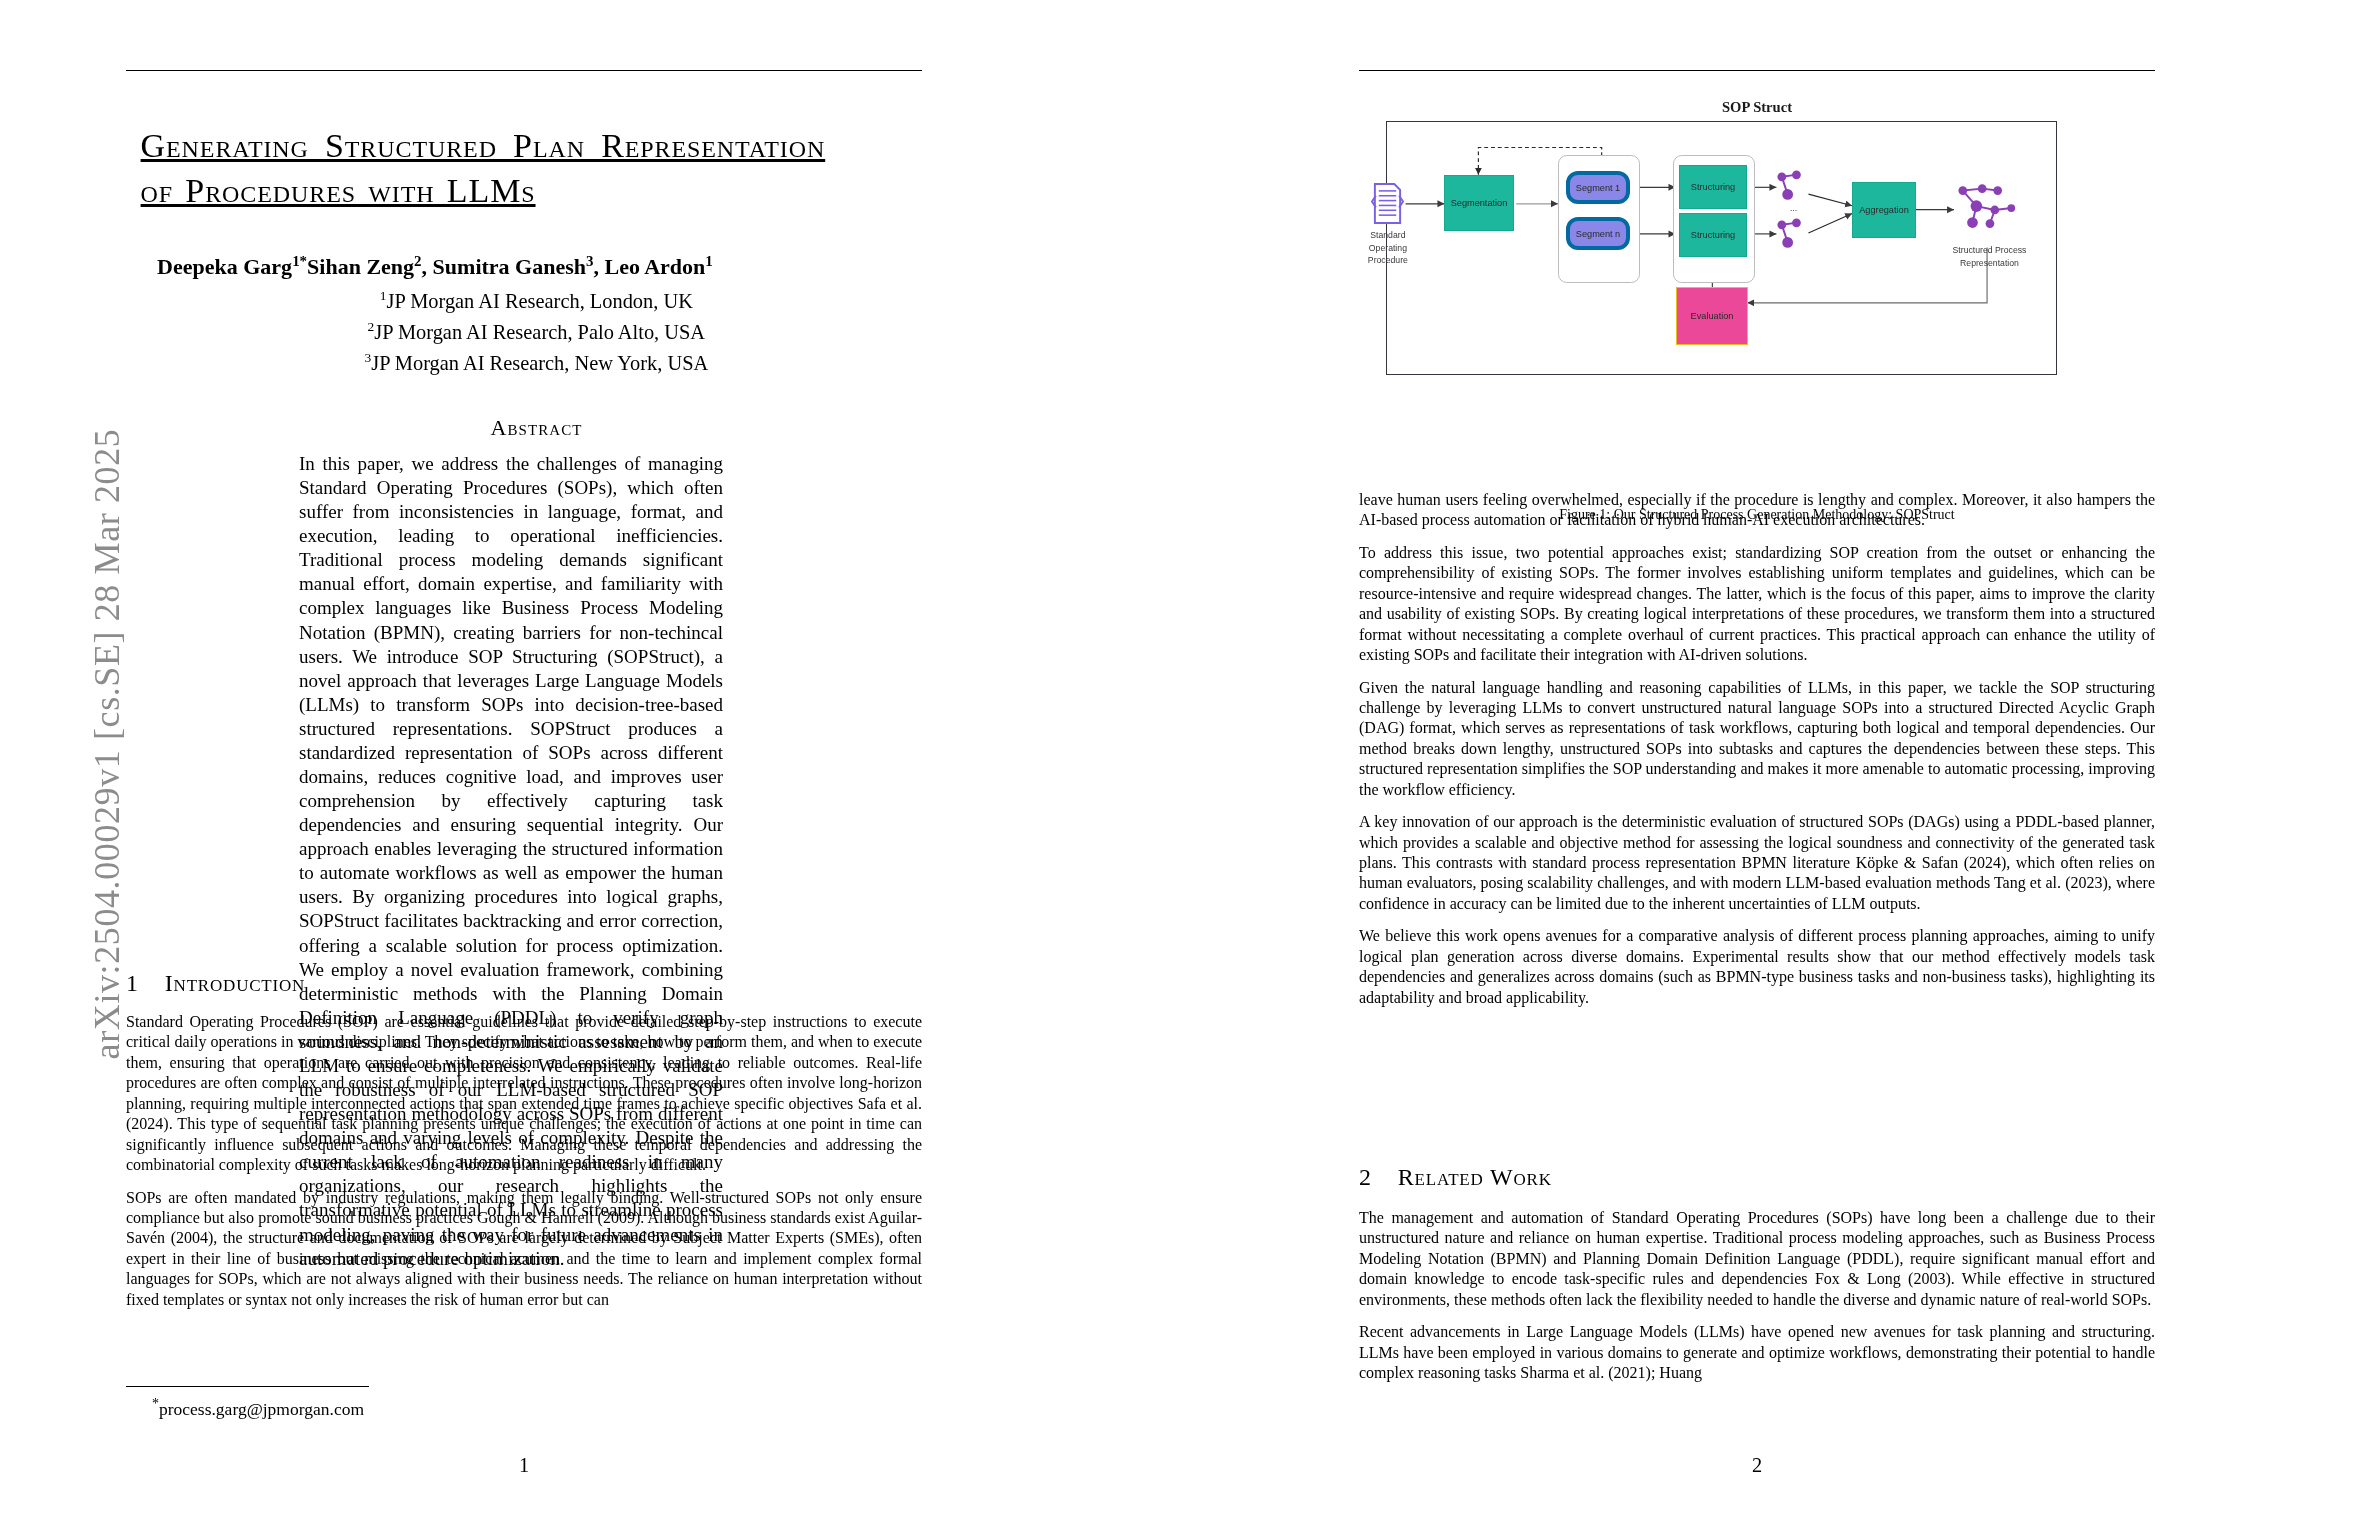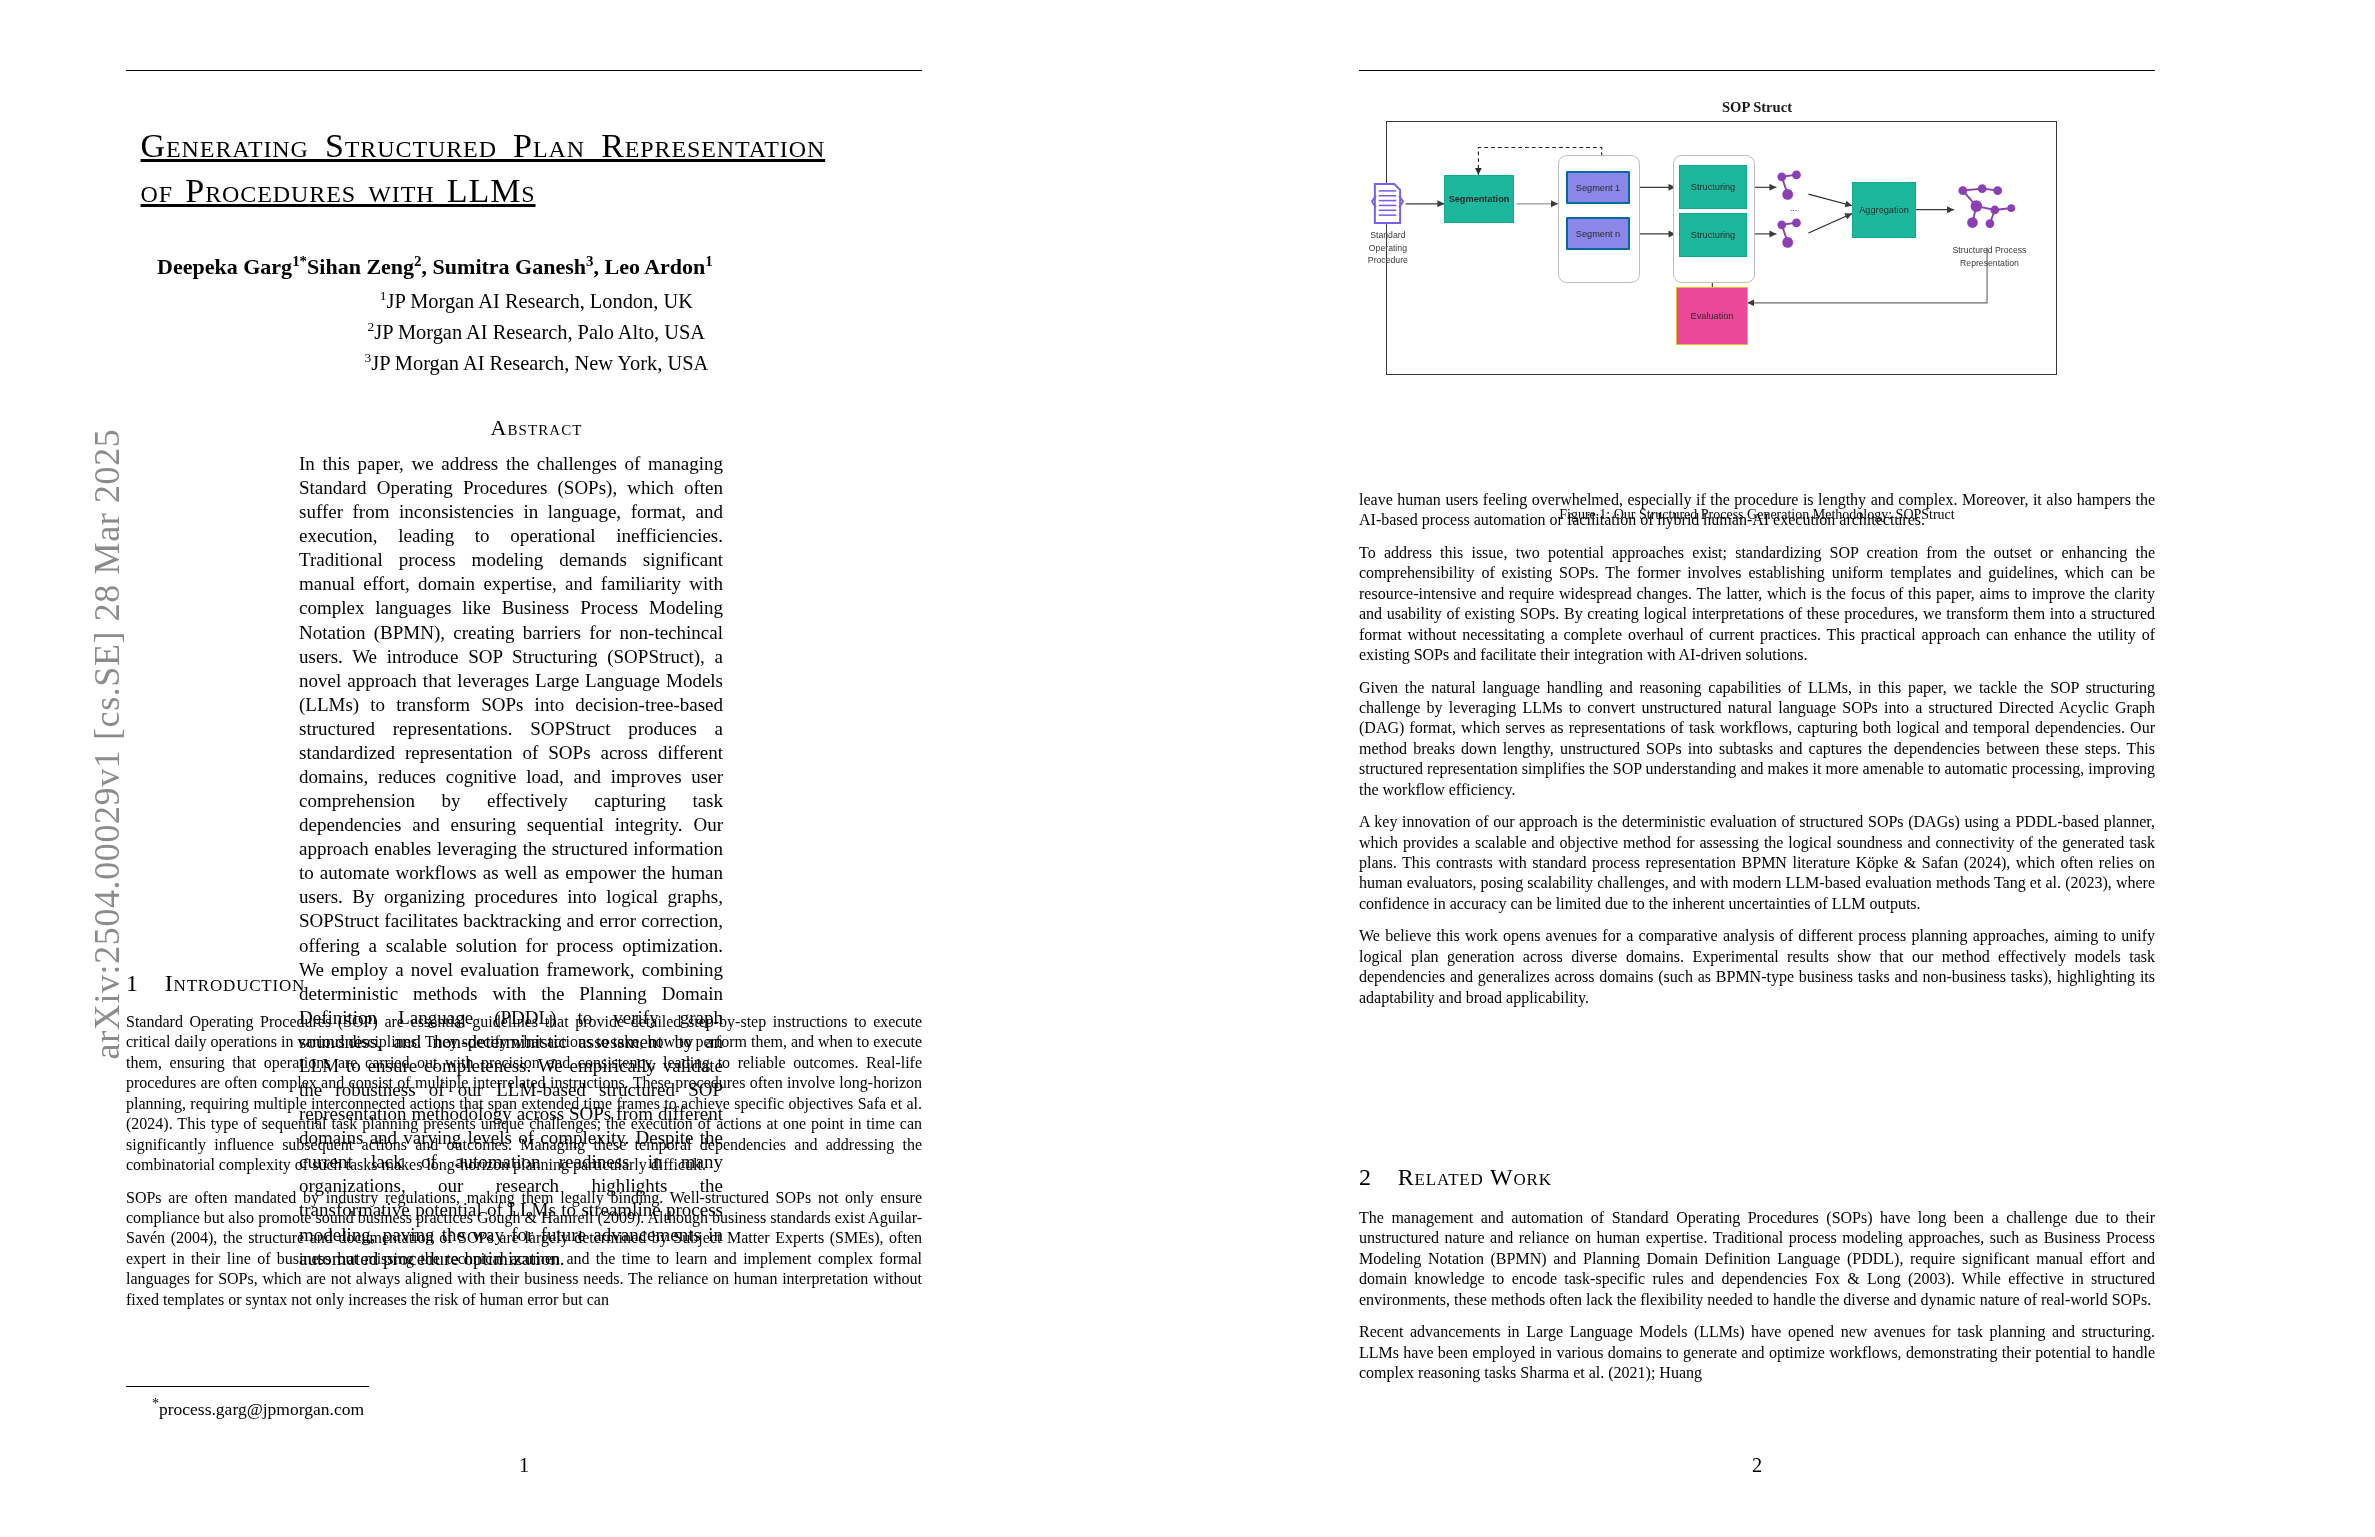--- a/index.html
+++ b/index.html
@@ -226,21 +226,21 @@
     align-items: center;
     justify-content: center;
     font-family: "Liberation Sans", "DejaVu Sans", sans-serif;
     font-size: 9.2px;
     color: #2a2a2a;
     text-align: center;
     box-sizing: border-box;
   }
   .teal  { background: #1cb79c; border: 1px solid #14a88f; }
   .yellow{ background: #ec4899; border: 1px solid #e8bf1f; }
-  .purple{ background: #8b87e8; border: 2px solid #0369a1; border-radius: 1px; }
+  .purple{ background: #8b87e8; border: 4px solid #0369a1; border-radius: 12px; }
   .whitebox { background: #ffffff; border: 1.3px solid #bdbdbd; border-radius: 8.7px; }
   .fig-label {
     position: absolute;
     font-family: "Liberation Sans", "DejaVu Sans", sans-serif;
     font-size: 8.7px;
     color: #3a3a3a;
     text-align: center;
     line-height: 1.45;
   }
   .doc-icon {
@@ -351,21 +351,21 @@
           <line x1="8" y1="19" x2="26" y2="19"></line>
           <line x1="8" y1="24" x2="26" y2="24"></line>
           <line x1="8" y1="29" x2="26" y2="29"></line>
           <line x1="8" y1="34" x2="26" y2="34"></line>
         </g>
         <path d="M2,14 L-2,20 L2,26" fill="none" stroke="#7b5fe6" stroke-width="2" transform="translate(3,0)"></path>
         <path d="M32,14 L36,20 L32,26" fill="none" stroke="#7b5fe6" stroke-width="2" transform="translate(-3,0)"></path>
       </svg>
       <div class="fig-label" style="left:1.9px; top:132px; width:54px;">Standard<br>Operating<br>Procedure</div>
 
-      <div class="nodebox teal" style="left:85px; top:78px; width:70px; height:48px;font-weight:bold;">Segmentation</div>
+      <div class="nodebox teal" style="left:85px; top:78px; width:70px; height:56px;">Segmentation</div>
 
       <div class="whitebox" style="position:absolute; left:199px; top:58px; width:80px; height:126px;"></div>
       <div class="nodebox purple" style="left:207px; top:74px; width:64px; height:33px;">Segment 1</div>
       <div class="fig-label" style="left:207px; top:113px; width:64px;">...</div>
       <div class="nodebox purple" style="left:207px; top:120px; width:64px; height:33px;">Segment n</div>
 
       <div class="whitebox" style="position:absolute; left:314px; top:58px; width:80px; height:126px;"></div>
       <div class="nodebox teal" style="left:320px; top:68px; width:68px; height:44px;">Structuring</div>
       <div class="nodebox teal" style="left:320px; top:116px; width:68px; height:44px;">Structuring</div>
 

